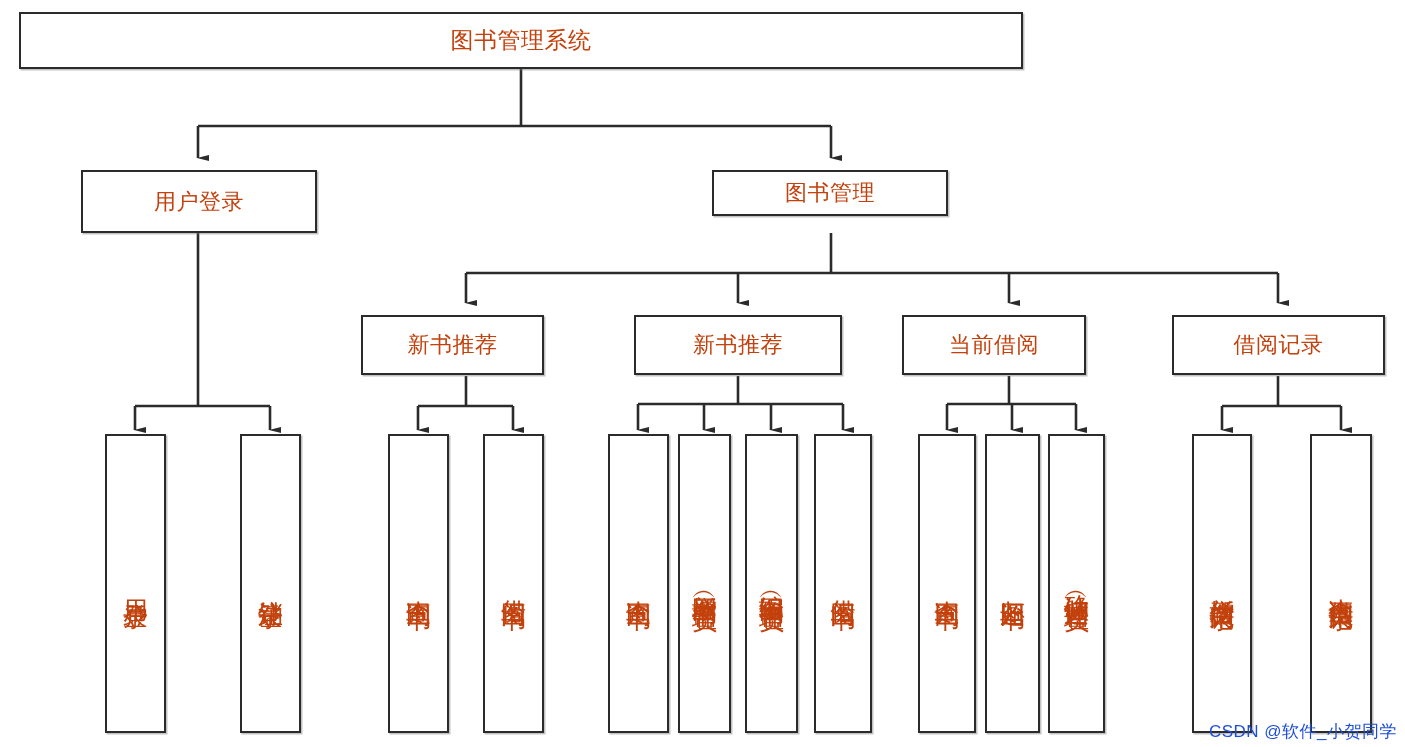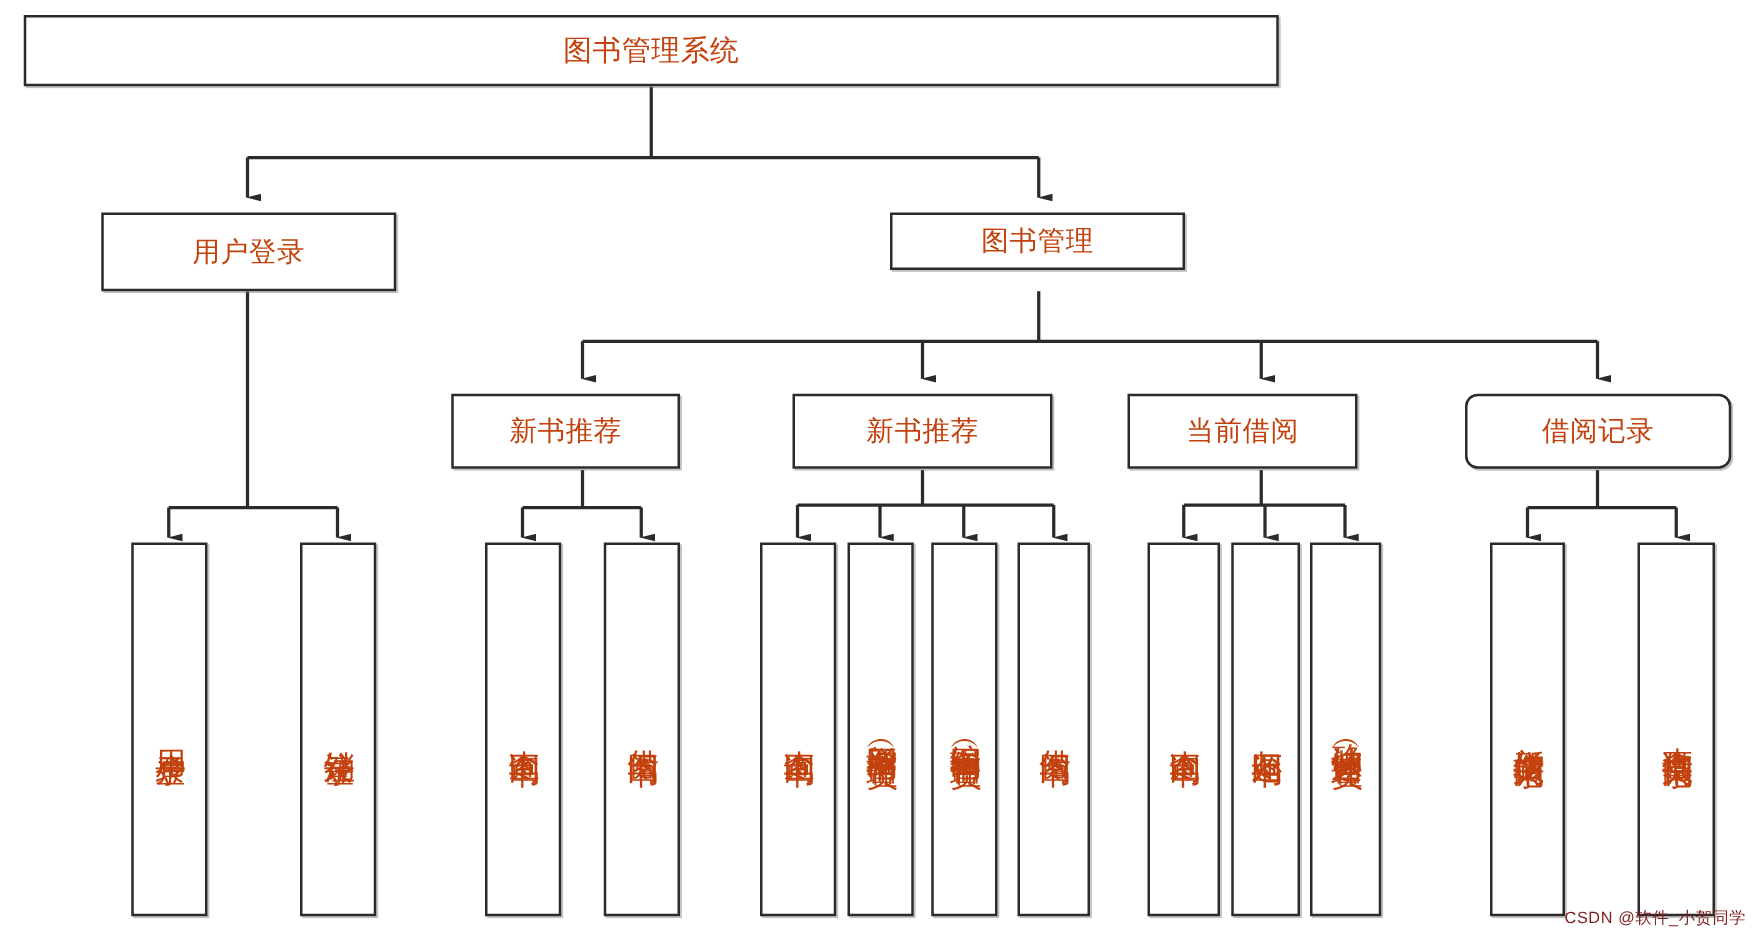--- a/index.html
+++ b/index.html
@@ -55,22 +55,22 @@
     text-orientation:upright;
     font-size:25px;
     line-height:1.0;
     letter-spacing:2px;
     max-height:100%;
   }
   .watermark{
     position:absolute;
     right:8px;
     bottom:4px;
-    font-size:13px;
-    color:#7f1d1d;
+    font-size:17px;
+    color:#1d4ed8;
     white-space:nowrap;
     letter-spacing:.5px;
   }
 </style>
 </head>
 <body>
 
 <div id="canvas">
 
   <svg class="wires" viewBox="0 0 1405 747" xmlns="http://www.w3.org/2000/svg">
@@ -140,21 +140,21 @@
   </div>
 
   <div class="node h" style="left:634px; top:315px; width:208px; height:60px;">
     <span class="lbl">新书推荐</span>
   </div>
 
   <div class="node h" style="left:902px; top:315px; width:184px; height:60px;">
     <span class="lbl">当前借阅</span>
   </div>
 
-  <div class="node h" style="left:1172px; top:315px; width:213px; height:60px;border-radius:10px;">
+  <div class="node h" style="left:1172px; top:315px; width:213px; height:60px;">
     <span class="lbl">借阅记录</span>
   </div>
 
   <div class="node v" style="left:105px; top:434px; width:61px; height:299px;">
     <span class="lbl">用户登录</span>
   </div>
 
   <div class="node v" style="left:240px; top:434px; width:61px; height:299px;">
     <span class="lbl">注销登录</span>
   </div>

